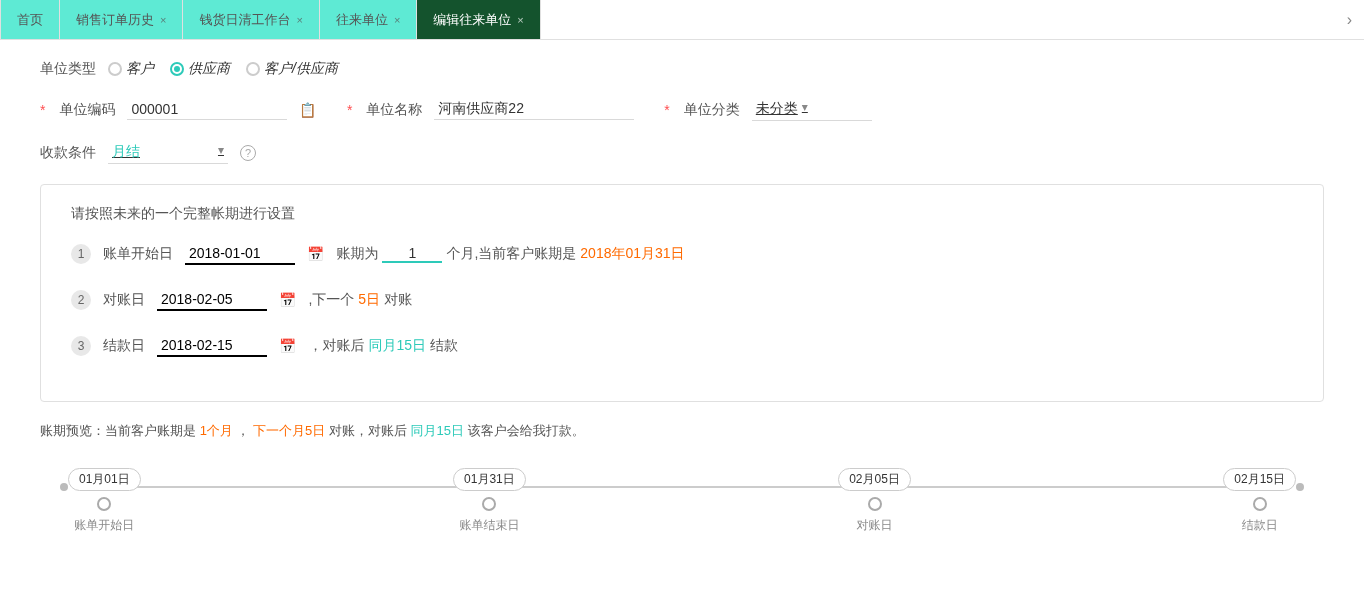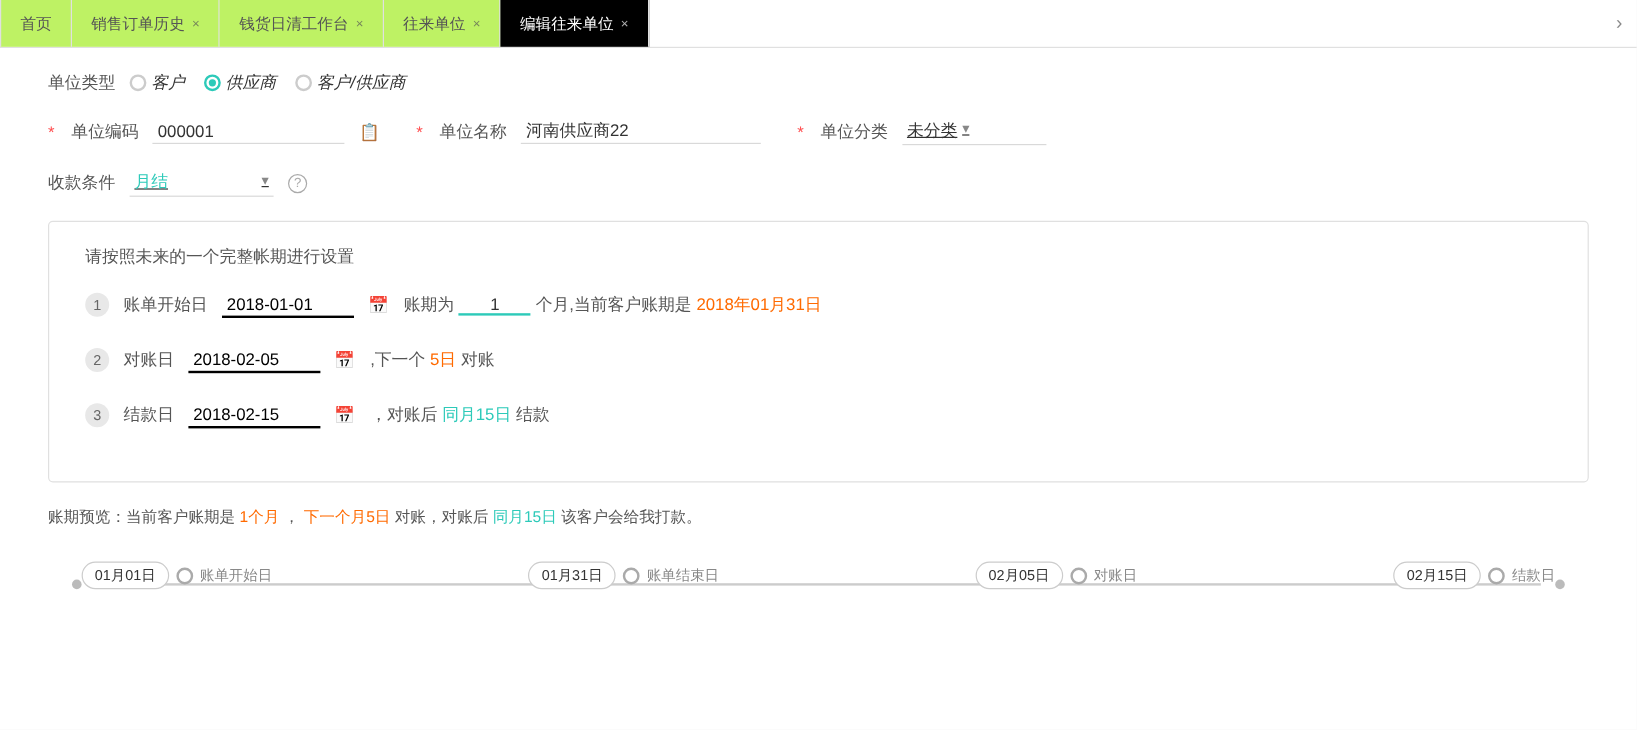--- a/index.html
+++ b/index.html
@@ -18,25 +18,25 @@
       display: flex;
       align-items: center;
       padding: 0 16px;
       height: 100%;
       cursor: pointer;
       font-size: 13px;
       color: #555;
       border-right: 1px solid #e0e0e0;
       white-space: nowrap;
       gap: 6px;
-      background: #bef264;
+      background: #5eead4;
     }
     .tab:first-child { border-left: 1px solid #e0e0e0; }
     .tab.active {
-      background: #000000;
+      background: #14532d;
       color: #fff;
     }
     .tab .close-icon { font-size: 11px; cursor: pointer; opacity: 0.7; }
     .tab-more {
       margin-left: auto;
       padding: 0 12px;
       cursor: pointer;
       font-size: 16px;
       color: #888;
     }
@@ -238,21 +238,21 @@
     .timeline-nodes {
       display: flex;
       align-items: flex-start;
       width: 100%;
       justify-content: space-between;
       position: relative;
       z-index: 1;
     }
     .timeline-node {
       display: flex;
-      flex-direction: row;
+      flex-direction: column;
       align-items: center;
       gap: 6px;
     }
     .node-circle {
       width: 14px;
       height: 14px;
       border-radius: 50%;
       border: 2px solid #aaa;
       background: #fff;
     }

